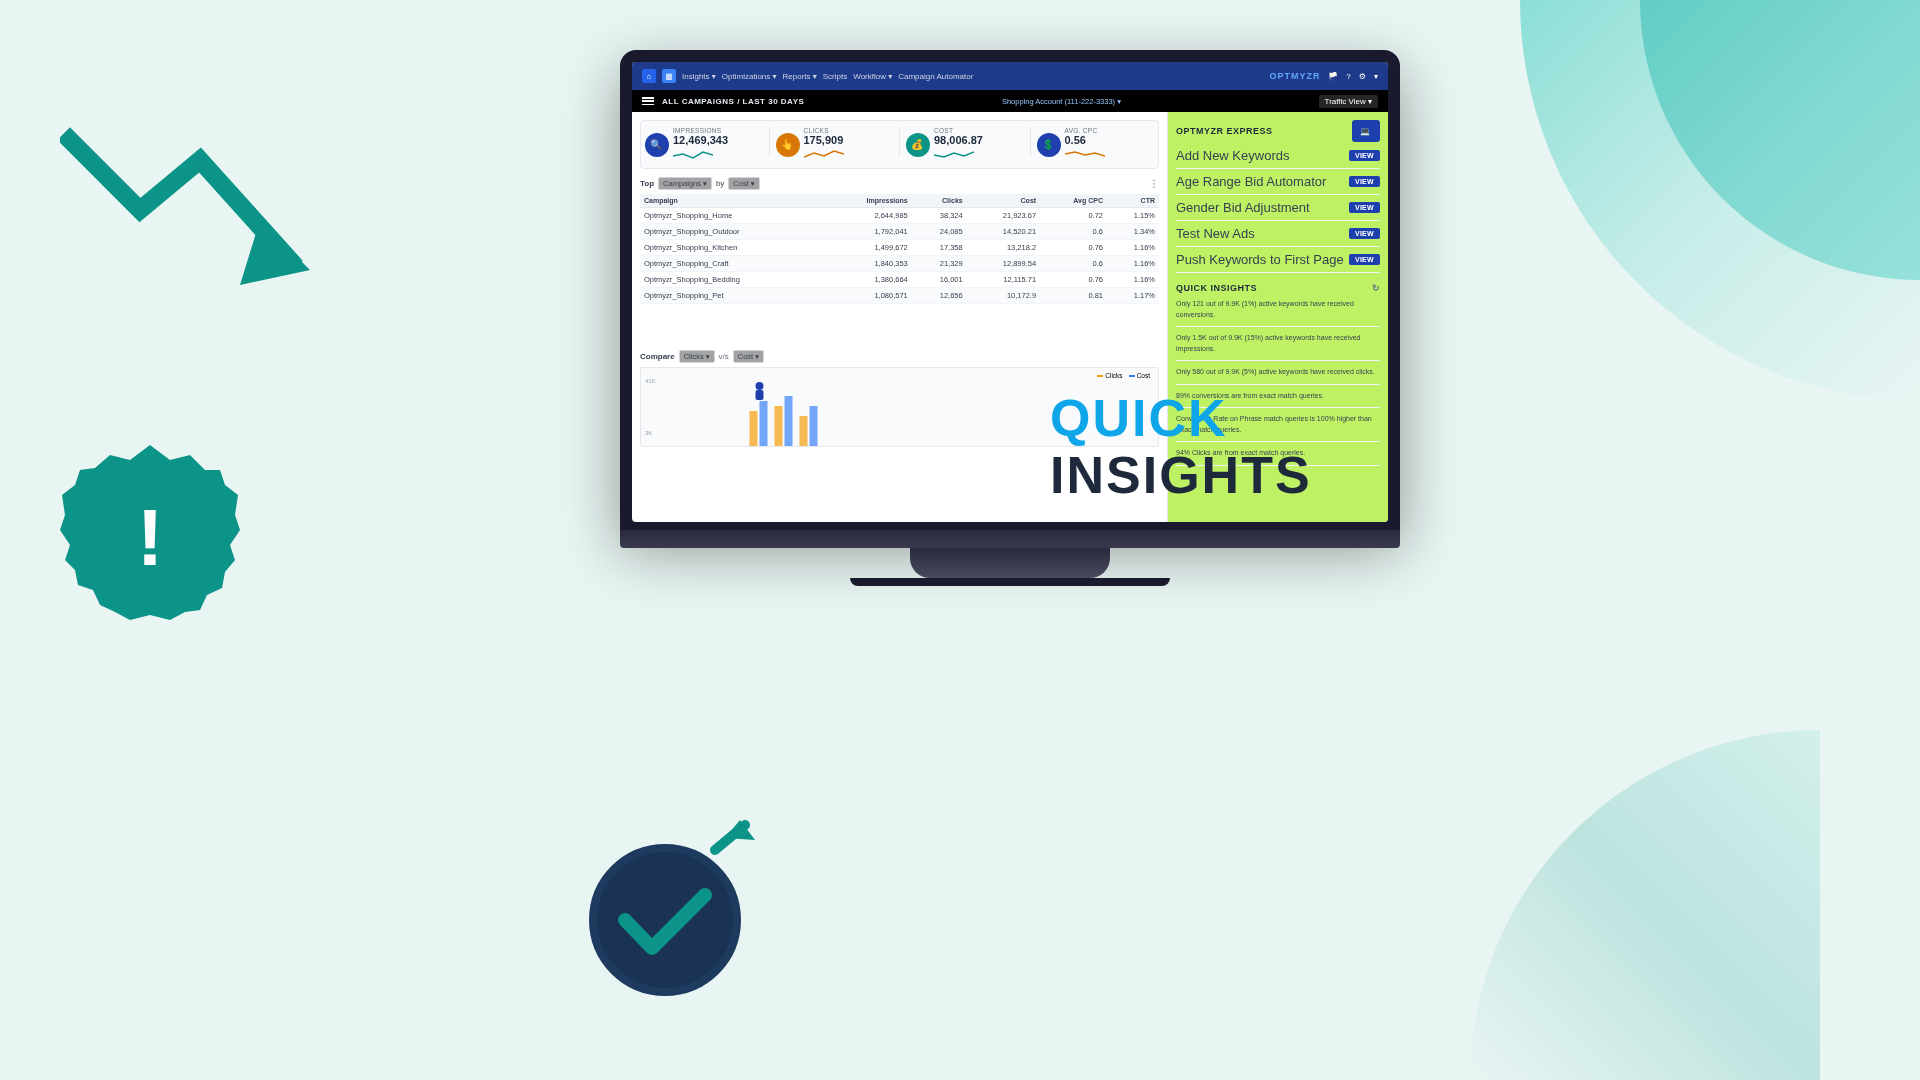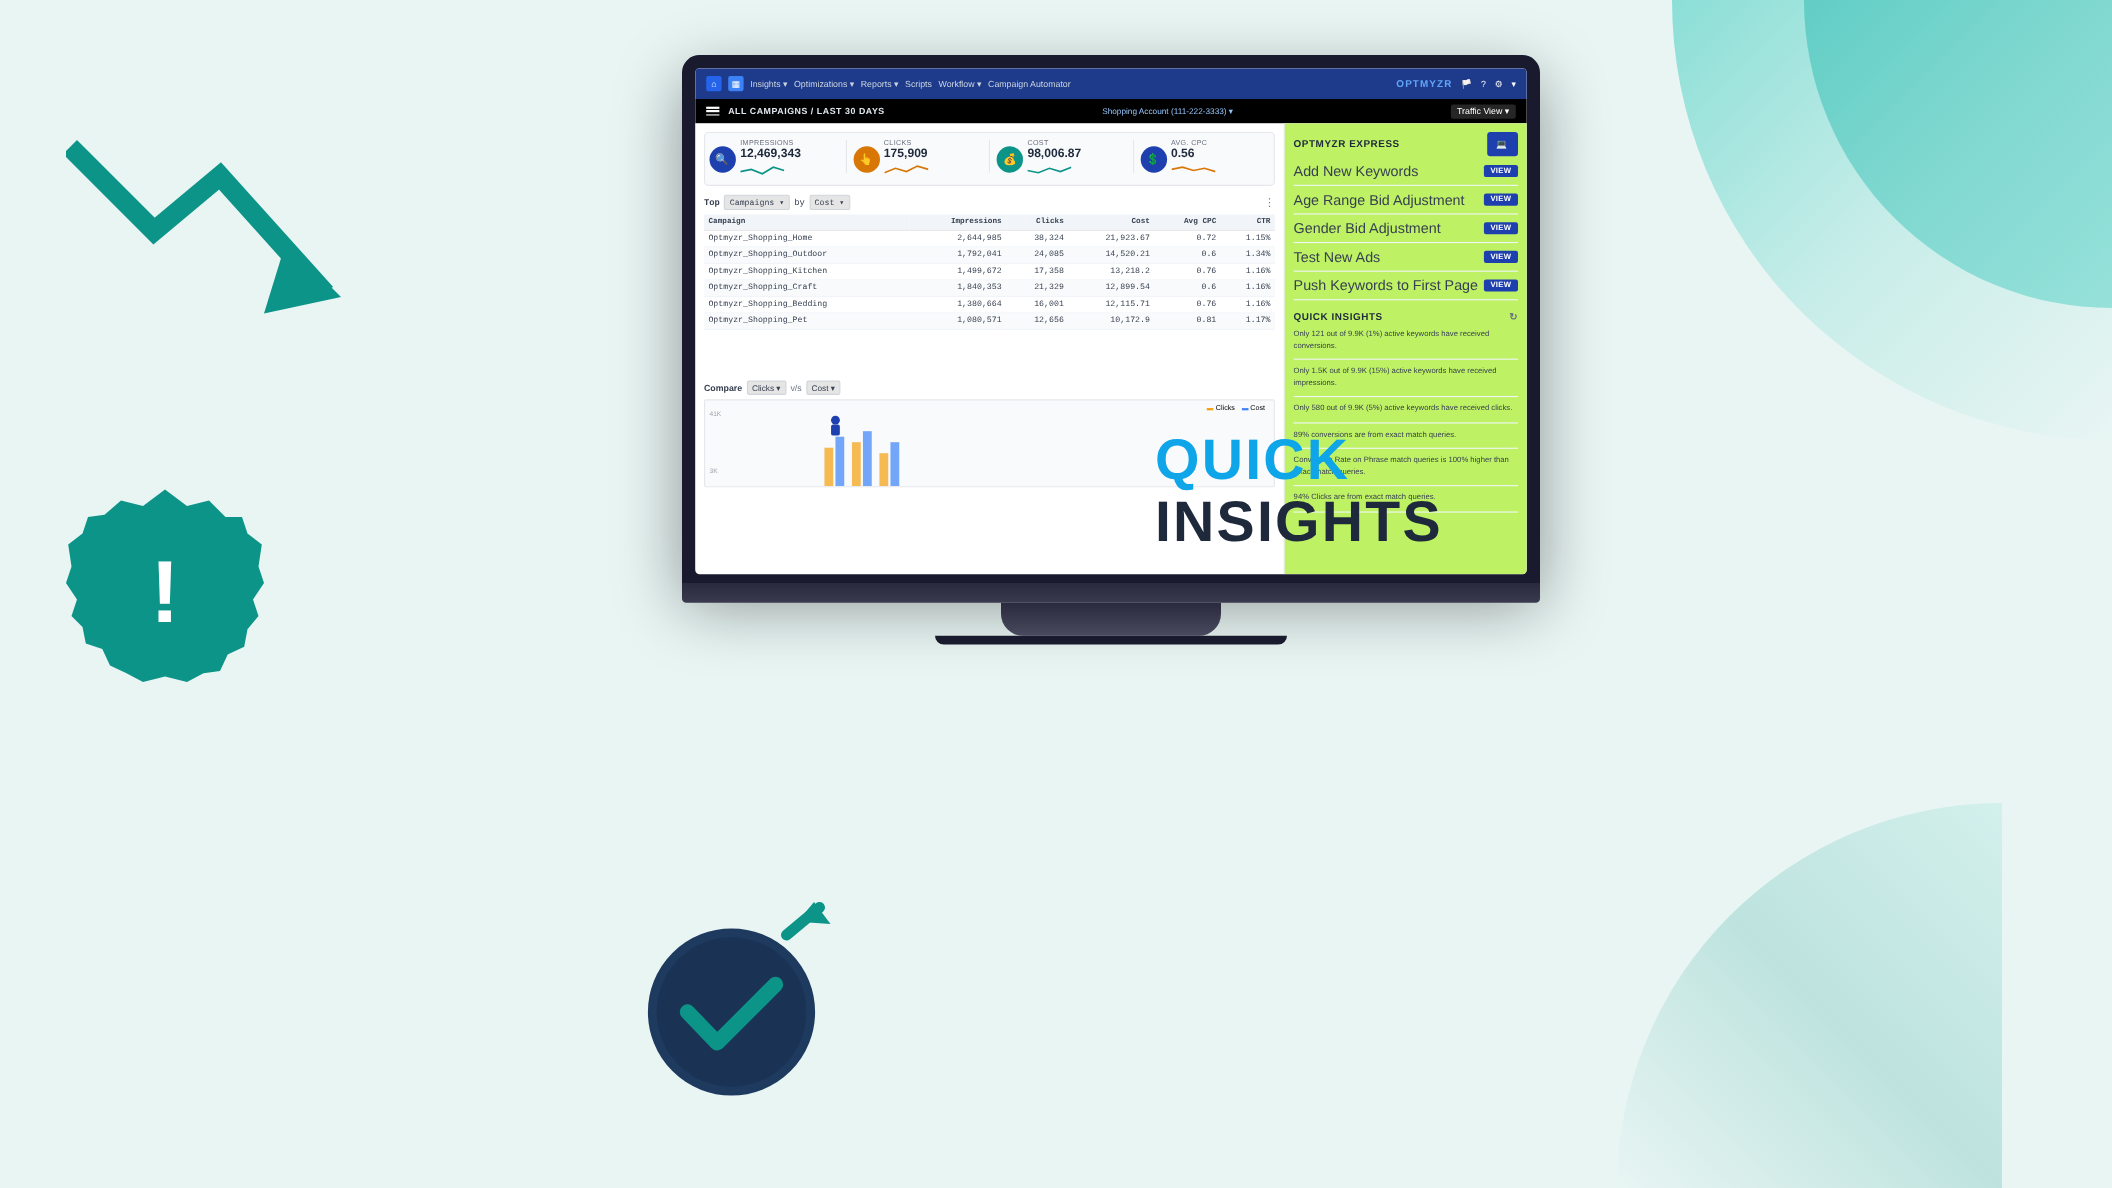--- a/index.html
+++ b/index.html
@@ -289,42 +289,41 @@
     }
     .stat-sparkline {
       height: 12px;
       width: 40px;
       margin-top: 2px;
     }
 
     
     .table-section {
       margin-bottom: 8px;
-      font-family: Liberation Mono, monospace;
     }
     .table-header {
       display: flex;
       align-items: center;
       justify-content: space-between;
       margin-bottom: 4px;
     }
     .table-filter-row {
       display: flex;
       align-items: center;
       gap: 4px;
       font-size: 8px;
       color: #374151;
     }
     .filter-select {
       border: 1px solid #d1d5db;
       border-radius: 2px;
       padding: 1px 4px;
       font-size: 7.5px;
       color: #374151;
-      background: #e5e5e5;
+      background: #a3a3a3;
       display: flex;
       align-items: center;
       gap: 2px;
     }
     .filter-label { font-weight: 600; font-size: 8px; }
     .dots-menu { font-size: 10px; color: #6b7280; cursor: pointer; }
 
     .data-table {
       width: 100%;
       border-collapse: collapse;
@@ -745,21 +744,21 @@
                 <div class="panel-title">
                   <span>OPTMYZR EXPRESS</span>
                   <div class="optmyzr-icon">💻</div>
                 </div>
                 <div id="express-items">
                     <div class="express-item">
     <span class="express-item-label">Add New Keywords</span>
     <div class="view-btn">VIEW</div>
   </div>
                     <div class="express-item">
-    <span class="express-item-label">Age Range Bid Adjustment</span>
+    <span class="express-item-label">Age Range Bid Automator</span>
     <div class="view-btn">VIEW</div>
   </div>
                     <div class="express-item">
     <span class="express-item-label">Gender Bid Adjustment</span>
     <div class="view-btn">VIEW</div>
   </div>
                     <div class="express-item">
     <span class="express-item-label">Test New Ads</span>
     <div class="view-btn">VIEW</div>
   </div>

